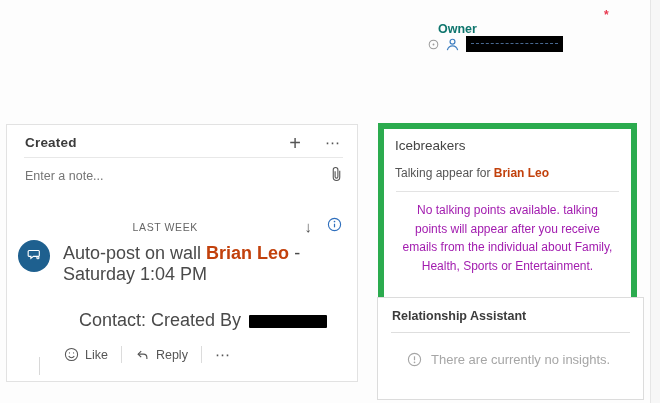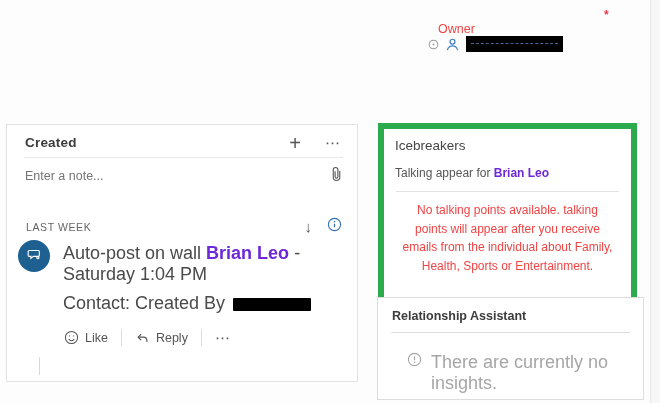--- a/index.html
+++ b/index.html
@@ -3,65 +3,65 @@
 <meta charset="utf-8">
 <style>
   * { margin:0; padding:0; box-sizing:border-box; }
   body { font-family:"Liberation Sans", sans-serif; }
   .page { position:relative; width:660px; height:403px; background:#fdfdfd; overflow:hidden; }
 
   
   .rail { position:absolute; right:0; top:0; width:10px; height:403px; background:#f7f7f7; border-left:1px solid #e6e6e6; }
 
   
-  .owner-label { position:absolute; left:438px; top:22px; font-size:12.5px; color:#ef4444; }
+  .owner-label { position:absolute; left:438px; top:22px; font-size:12.5px; color:#0f766e;font-weight:bold; }
   .owner-req { position:absolute; left:604px; top:8px; font-size:12px; color:#e8384f; font-weight:bold; }
   .owner-row { position:absolute; left:428px; top:36px; display:flex; align-items:center; }
   .owner-row .icn { display:inline-flex; align-items:center; margin-right:6px; }
   .redact { display:inline-block; background:#000; position:relative; }
   .owner-redact { width:97px; height:16px; }
   .owner-redact .redact-line { position:absolute; left:5px; right:5px; top:7px; border-top:1.5px dashed #5b83b5; opacity:.8; }
 
   
   .tl-card { position:absolute; left:6px; top:124px; width:352px; height:258px; background:#fff; border:1px solid #e2e2e2; }
   .tl-header { display:flex; align-items:center; padding:10px 16px 7px 18px; }
   .tl-title { flex:1; font-size:13.5px; font-weight:600; color:#3b3b3b; letter-spacing:.2px; }
   .tl-plus { font-size:20px; font-weight:300; color:#555; line-height:14px; margin-right:24px; cursor:pointer; }
   .dots { font-size:15px; color:#555; letter-spacing:1px; cursor:pointer; line-height:14px; }
   .tl-div { border-top:1px solid #e8e8e8; margin:0 14px 0 17px; }
   .tl-note { display:flex; padding:8px 14px 9px 18px; }
   .tl-note input { flex:1; border:none; outline:none; background:transparent; font-family:"Liberation Sans",sans-serif; font-size:12.5px; color:#777; }
-  .tl-group { display:flex; align-items:center; padding:22px 15px 0 19px; }
+  .tl-group { display:flex; align-items:center; padding:22px 15px 0 19px;text-align:center; }
   .tl-group-label { flex:1; font-size:10.5px; color:#666; letter-spacing:.6px; }
   .tl-sort { font-size:15px; color:#555; margin-right:15px; cursor:pointer; }
   .tl-connector { position:absolute; left:32px; top:232px; width:1px; height:18px; background:#d8d8d8; }
   .tl-post { display:flex; padding:4px 14px 0 11px; }
   .tl-avatar { width:32px; height:32px; border-radius:50%; background:#1e608f; flex:none; display:flex; align-items:center; justify-content:center; }
   .tl-post-body { margin-left:13px; padding-top:3px; font-size:18px; color:#4a4a4a; }
-  .tl-line2 { margin-top:8px; }
-  .b { font-weight:600; color:#6d28d9; }
+  .tl-line2 { margin-top:25px;text-align:center; }
+  .b { font-weight:600; color:#c2410c; }
   .contact-redact { width:78px; height:13px; vertical-align:-2px; margin-left:3px; border-radius:1px; }
   .tl-actions { display:flex; align-items:center; margin:15px 0 0 57px; font-size:12.5px; color:#555; }
   .act { display:flex; align-items:center; cursor:pointer; }
   .act svg { margin-right:6px; }
   .vsep { width:1px; height:17px; background:#dcdcdc; margin:0 13px; }
 
   
   .ib-card { position:absolute; left:378px; top:123px; width:259px; height:204px; background:#fff; border:6px solid #2bab4e; }
   .ib-inner { padding:9px 11px 0; }
   .ib-title { font-size:13.5px; color:#444; }
   .ib-sub { margin-top:13px; font-size:12px; color:#555; }
   .ib-div { border-top:1px solid #e3e3e3; margin:11px 1px 9px; }
-  .ib-msg { text-align:center; font-size:12px; line-height:1.55; color:#ef4444; padding:0 7px; }
+  .ib-msg { text-align:center; font-size:12px; line-height:1.55; color:#a21caf; padding:0 7px; }
 
   
   .ra-card { position:absolute; left:377px; top:297px; width:267px; height:103px; background:#fff; border:1px solid #dcdcdc; }
   .ra-title { font-size:12.5px; font-weight:600; color:#3b3b3b; padding:11px 14px 9px; }
   .ra-div { border-top:1px solid #dedede; margin:0 13px; }
-  .ra-msg { display:flex; padding:19px 0 0 29px; font-size:18px; color:#a6a6a6; }
+  .ra-msg { display:flex; padding:19px 0 0 29px; font-size:13px; color:#a6a6a6; }
   .ra-msg svg { margin-right:9px; flex:none; }
 </style>
 </head>
 <body>
 
 <div class="page">
 
   <span class="owner-label">Owner</span>
   <span class="owner-req">*</span>
   <div class="owner-row">

